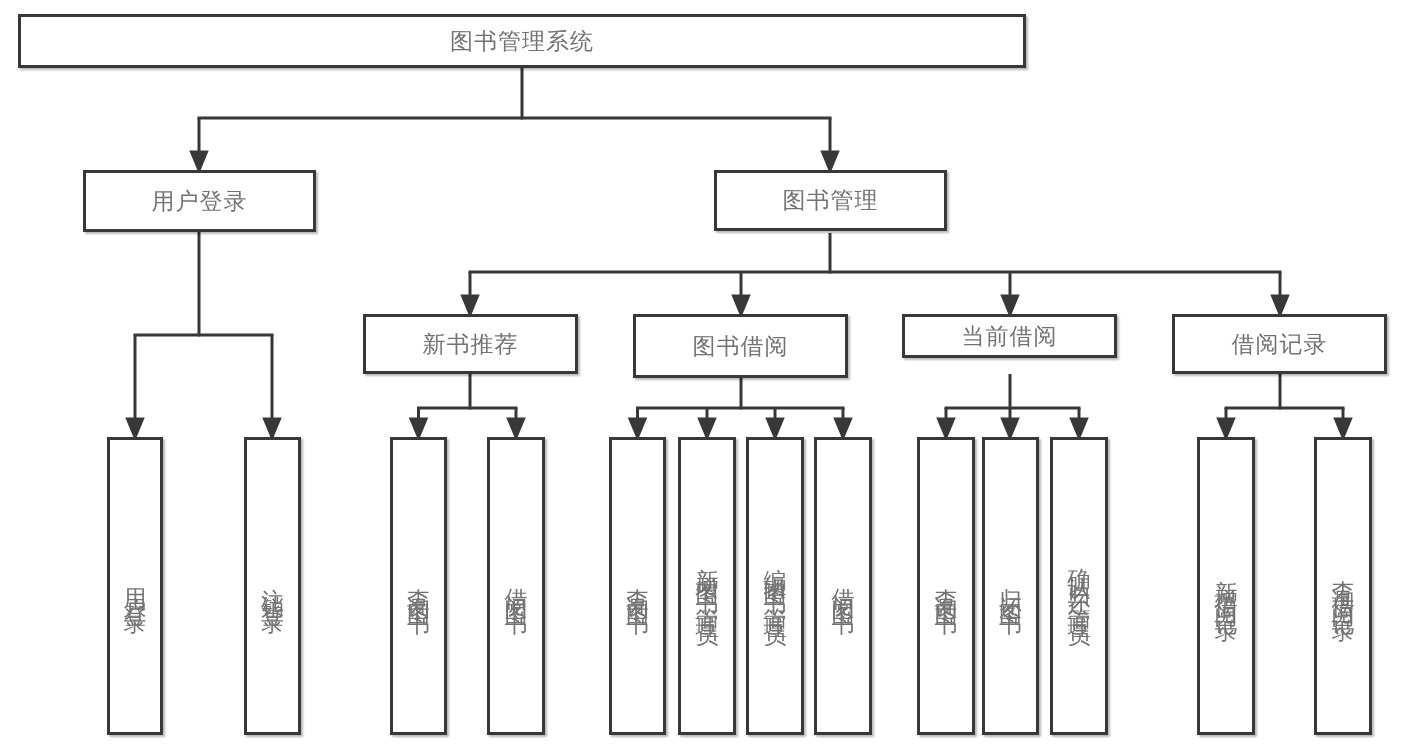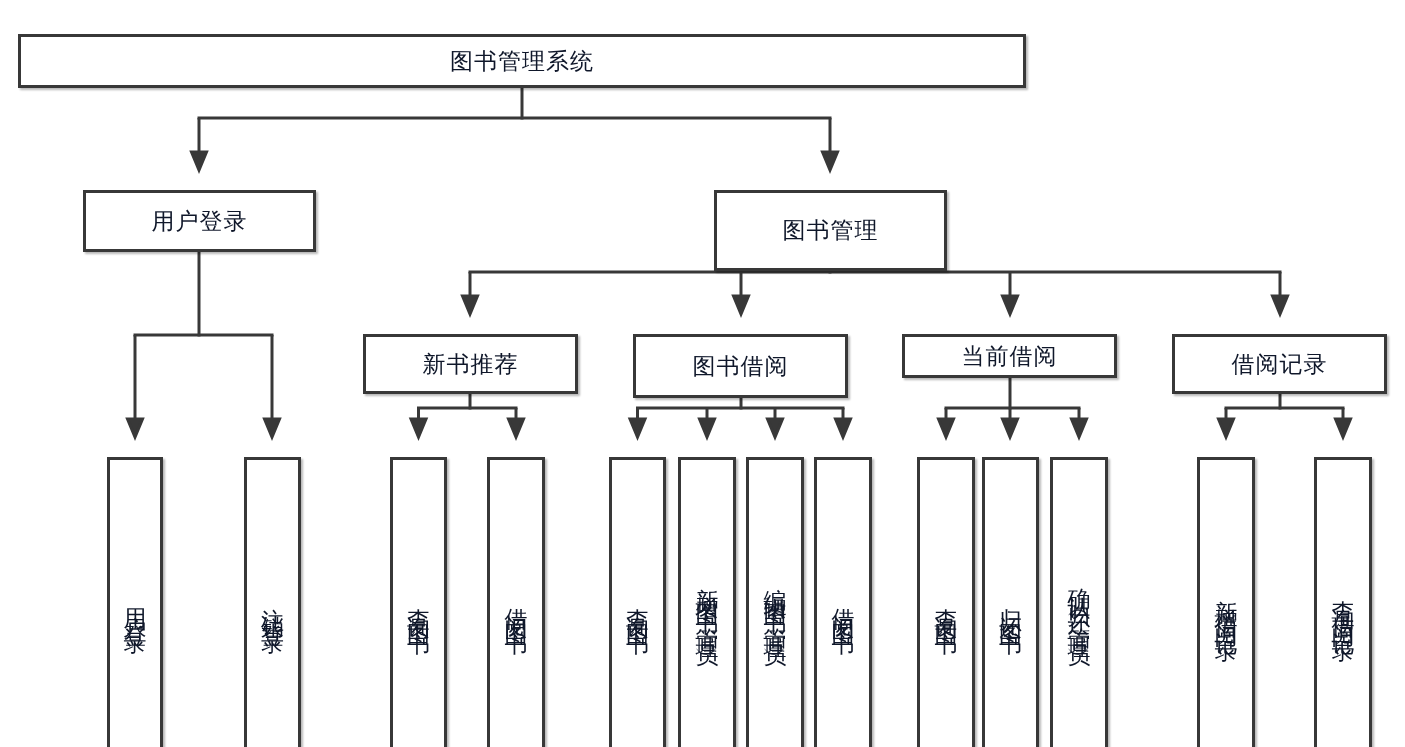--- a/index.html
+++ b/index.html
@@ -18,23 +18,22 @@
     pointer-events: none;
   }
   .node {
     position: absolute;
     box-sizing: border-box;
     border: 3px solid #383838;
     background: #ffffff;
     display: flex;
     align-items: center;
     justify-content: center;
-    color: #0f172a;
+    color: #737373;
     box-shadow: 1.5px 2px 2px rgba(0,0,0,0.28);
-    margin-top: 20px;
   }
   .h-label {
     font-size: 23px;
     letter-spacing: 1px;
     white-space: nowrap;
   }
   .v-label {
     writing-mode: vertical-rl;
     text-orientation: mixed;
     font-size: 23px;
@@ -122,21 +121,21 @@
     </g>
   </svg>
 
   <div class="node" style="left:18px; top:14px; width:1008px; height:54px;">
     <span class="h-label">图书管理系统</span>
   </div>
 
   <div class="node" style="left:83px; top:170px; width:233px; height:62px;">
     <span class="h-label">用户登录</span>
   </div>
-  <div class="node" style="left:714px; top:170px; width:233px; height:81px;">
+  <div class="node" style="left:714px; top:170px; width:233px; height:61px;">
     <span class="h-label">图书管理</span>
   </div>
 
   <div class="node" style="left:363px; top:314px; width:215px; height:60px;">
     <span class="h-label">新书推荐</span>
   </div>
   <div class="node" style="left:633px; top:314px; width:215px; height:64px;">
     <span class="h-label">图书借阅</span>
   </div>
   <div class="node" style="left:902px; top:314px; width:215px; height:44px;">

